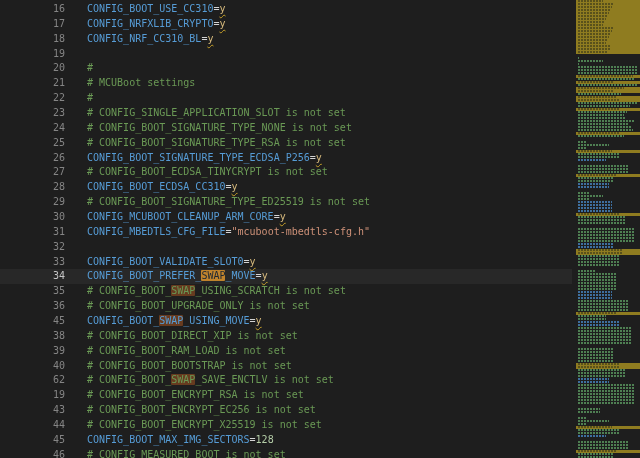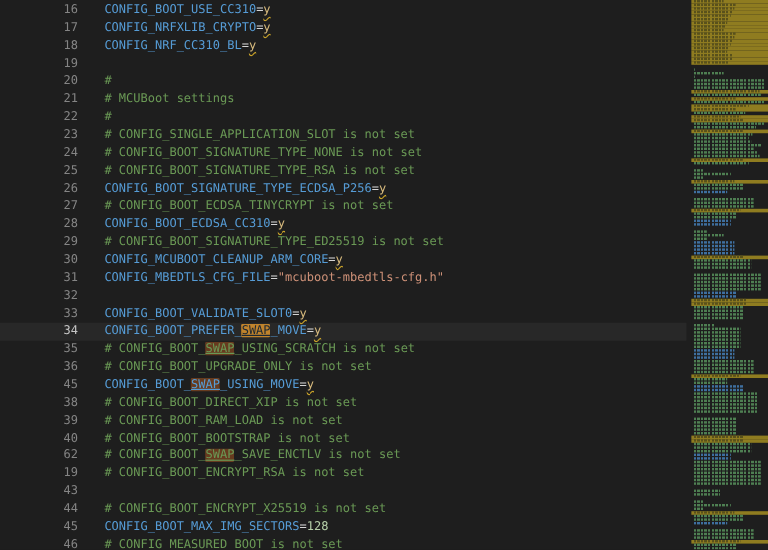--- a/index.html
+++ b/index.html
@@ -21,21 +21,21 @@
   .val-string{color:#ce9178;}
   .val-number{color:#b5cea8;}
   .comment{color:#6a9955;}
   .squiggle{
     text-decoration:underline;
     text-decoration-style:wavy;
     text-decoration-color:#c9a227;
     text-decoration-thickness:1px;
     text-underline-offset:2px;
   }
-  .match{background:rgba(224,107,34,0.38);border-radius:1px;text-decoration:underline;}
+  .match{background:rgba(224,107,34,0.38);border-radius:1px;}
   .match-current{background:#c0832c;color:#1c2733;}
   
   .minimap{position:absolute;top:0;right:0;width:64px;height:458px;background:#1e1e1e;overflow:hidden;}
   .mrow{height:3px;position:relative;}
   .mrow.warn{background:#8f7c20;}
   .stroke{height:2px;margin-left:2px;}
   .s-comment{background-image:repeating-linear-gradient(90deg,#4e7f52 0 2px,rgba(0,0,0,0) 2px 3px);}
   .s-config{background-image:repeating-linear-gradient(90deg,#3e6f9f 0 2px,rgba(0,0,0,0) 2px 3px);}
   .s-onwarn{background-image:repeating-linear-gradient(90deg,#59511b 0 2px,rgba(0,0,0,0) 2px 3px);}
 </style>
@@ -64,21 +64,21 @@
       <div class="row"><span class="lnum">33</span><span class="code"><span class="cfg">CONFIG_BOOT_VALIDATE_SLOT0</span><span class="op">=</span><span class="val-bool squiggle">y</span></span></div>
       <div class="row current"><span class="lnum">34</span><span class="code"><span class="cfg">CONFIG_BOOT_PREFER_</span><span class="cfg match match-current">SWAP</span><span class="cfg">_MOVE</span><span class="op">=</span><span class="val-bool squiggle">y</span></span></div>
       <div class="row"><span class="lnum">35</span><span class="code"><span class="comment"># CONFIG_BOOT_</span><span class="comment match">SWAP</span><span class="comment">_USING_SCRATCH is not set</span></span></div>
       <div class="row"><span class="lnum">36</span><span class="code"><span class="comment"># CONFIG_BOOT_UPGRADE_ONLY is not set</span></span></div>
       <div class="row"><span class="lnum">45</span><span class="code"><span class="cfg">CONFIG_BOOT_</span><span class="cfg match">SWAP</span><span class="cfg">_USING_MOVE</span><span class="op">=</span><span class="val-bool squiggle">y</span></span></div>
       <div class="row"><span class="lnum">38</span><span class="code"><span class="comment"># CONFIG_BOOT_DIRECT_XIP is not set</span></span></div>
       <div class="row"><span class="lnum">39</span><span class="code"><span class="comment"># CONFIG_BOOT_RAM_LOAD is not set</span></span></div>
       <div class="row"><span class="lnum">40</span><span class="code"><span class="comment"># CONFIG_BOOT_BOOTSTRAP is not set</span></span></div>
       <div class="row"><span class="lnum">62</span><span class="code"><span class="comment"># CONFIG_BOOT_</span><span class="comment match">SWAP</span><span class="comment">_SAVE_ENCTLV is not set</span></span></div>
       <div class="row"><span class="lnum">19</span><span class="code"><span class="comment"># CONFIG_BOOT_ENCRYPT_RSA is not set</span></span></div>
-      <div class="row"><span class="lnum">43</span></div>
+      <div class="row"><span class="lnum">43</span><span class="code"><span class="comment"># CONFIG_BOOT_ENCRYPT_EC256 is not set</span></span></div>
       <div class="row"><span class="lnum">44</span><span class="code"><span class="comment"># CONFIG_BOOT_ENCRYPT_X25519 is not set</span></span></div>
       <div class="row"><span class="lnum">45</span><span class="code"><span class="cfg">CONFIG_BOOT_MAX_IMG_SECTORS</span><span class="op">=</span><span class="val-number">128</span></span></div>
       <div class="row"><span class="lnum">46</span><span class="code"><span class="comment"># CONFIG_MEASURED_BOOT is not set</span></span></div>
     </div>
   <div class="minimap" id="minimap">
       <div class="mrow warn">
         <div class="stroke s-onwarn" style="width: 25px;"></div>
       </div>
       <div class="mrow warn">
         <div class="stroke s-onwarn" style="width: 35px;"></div>

